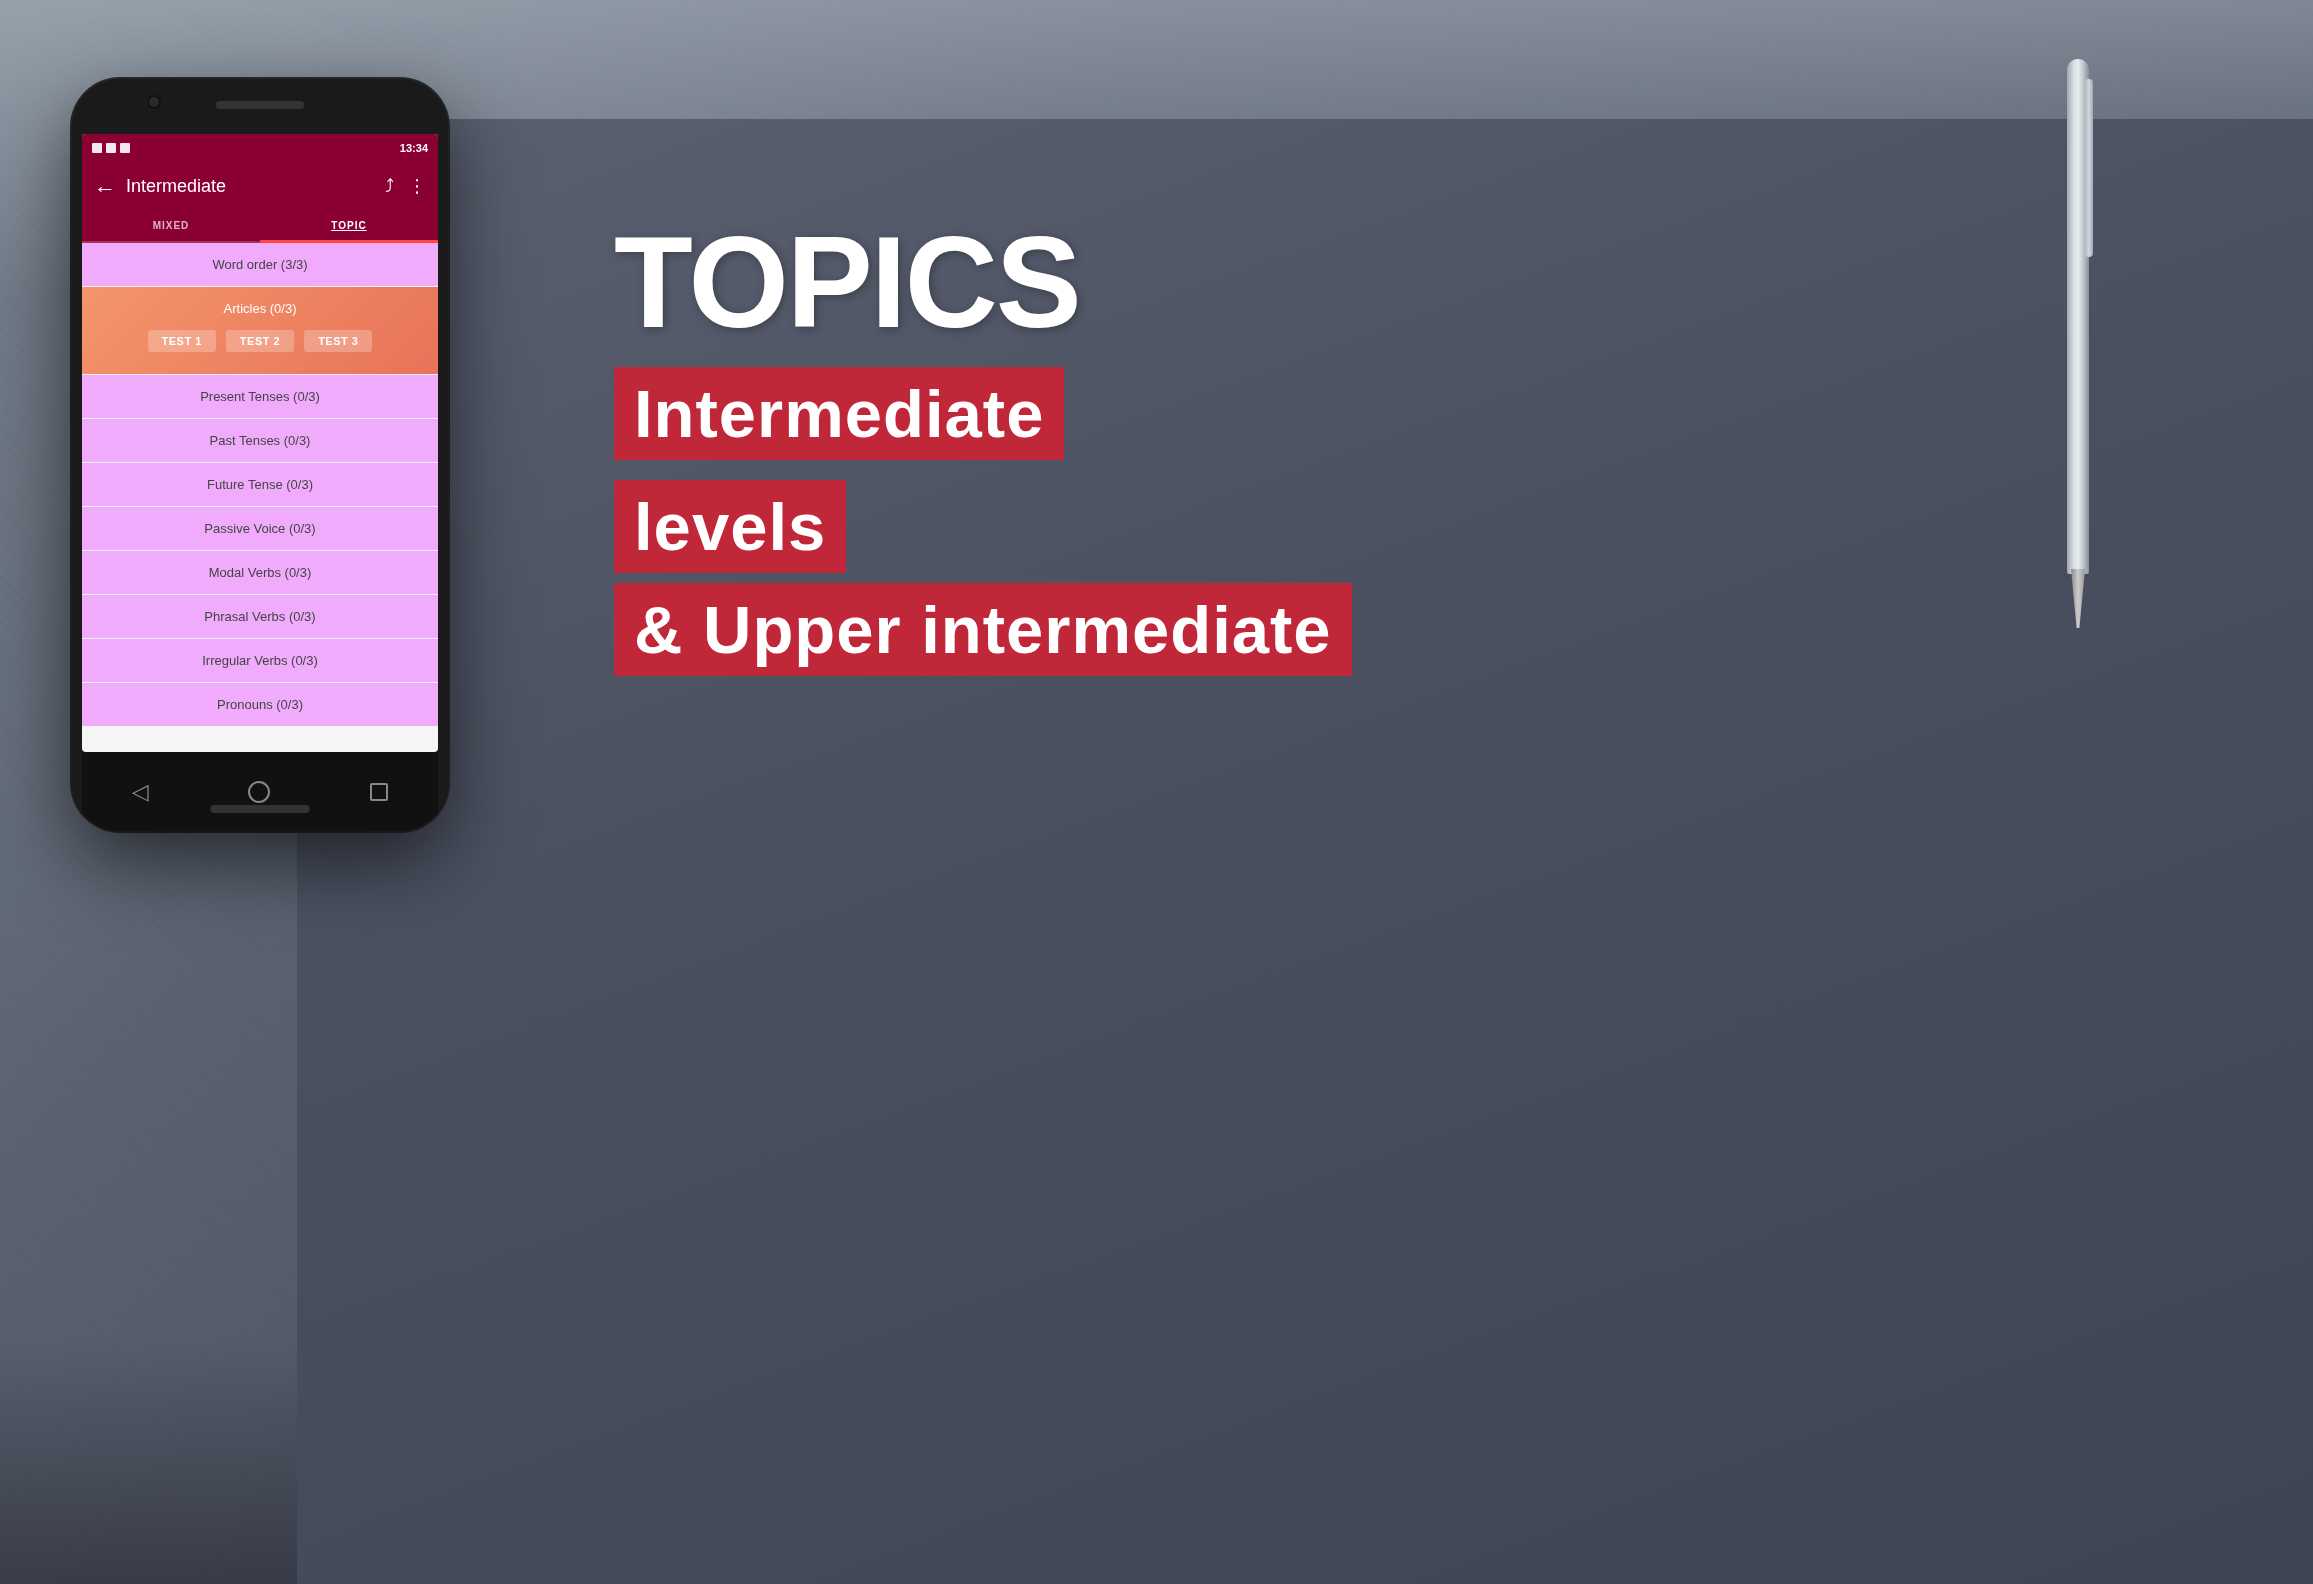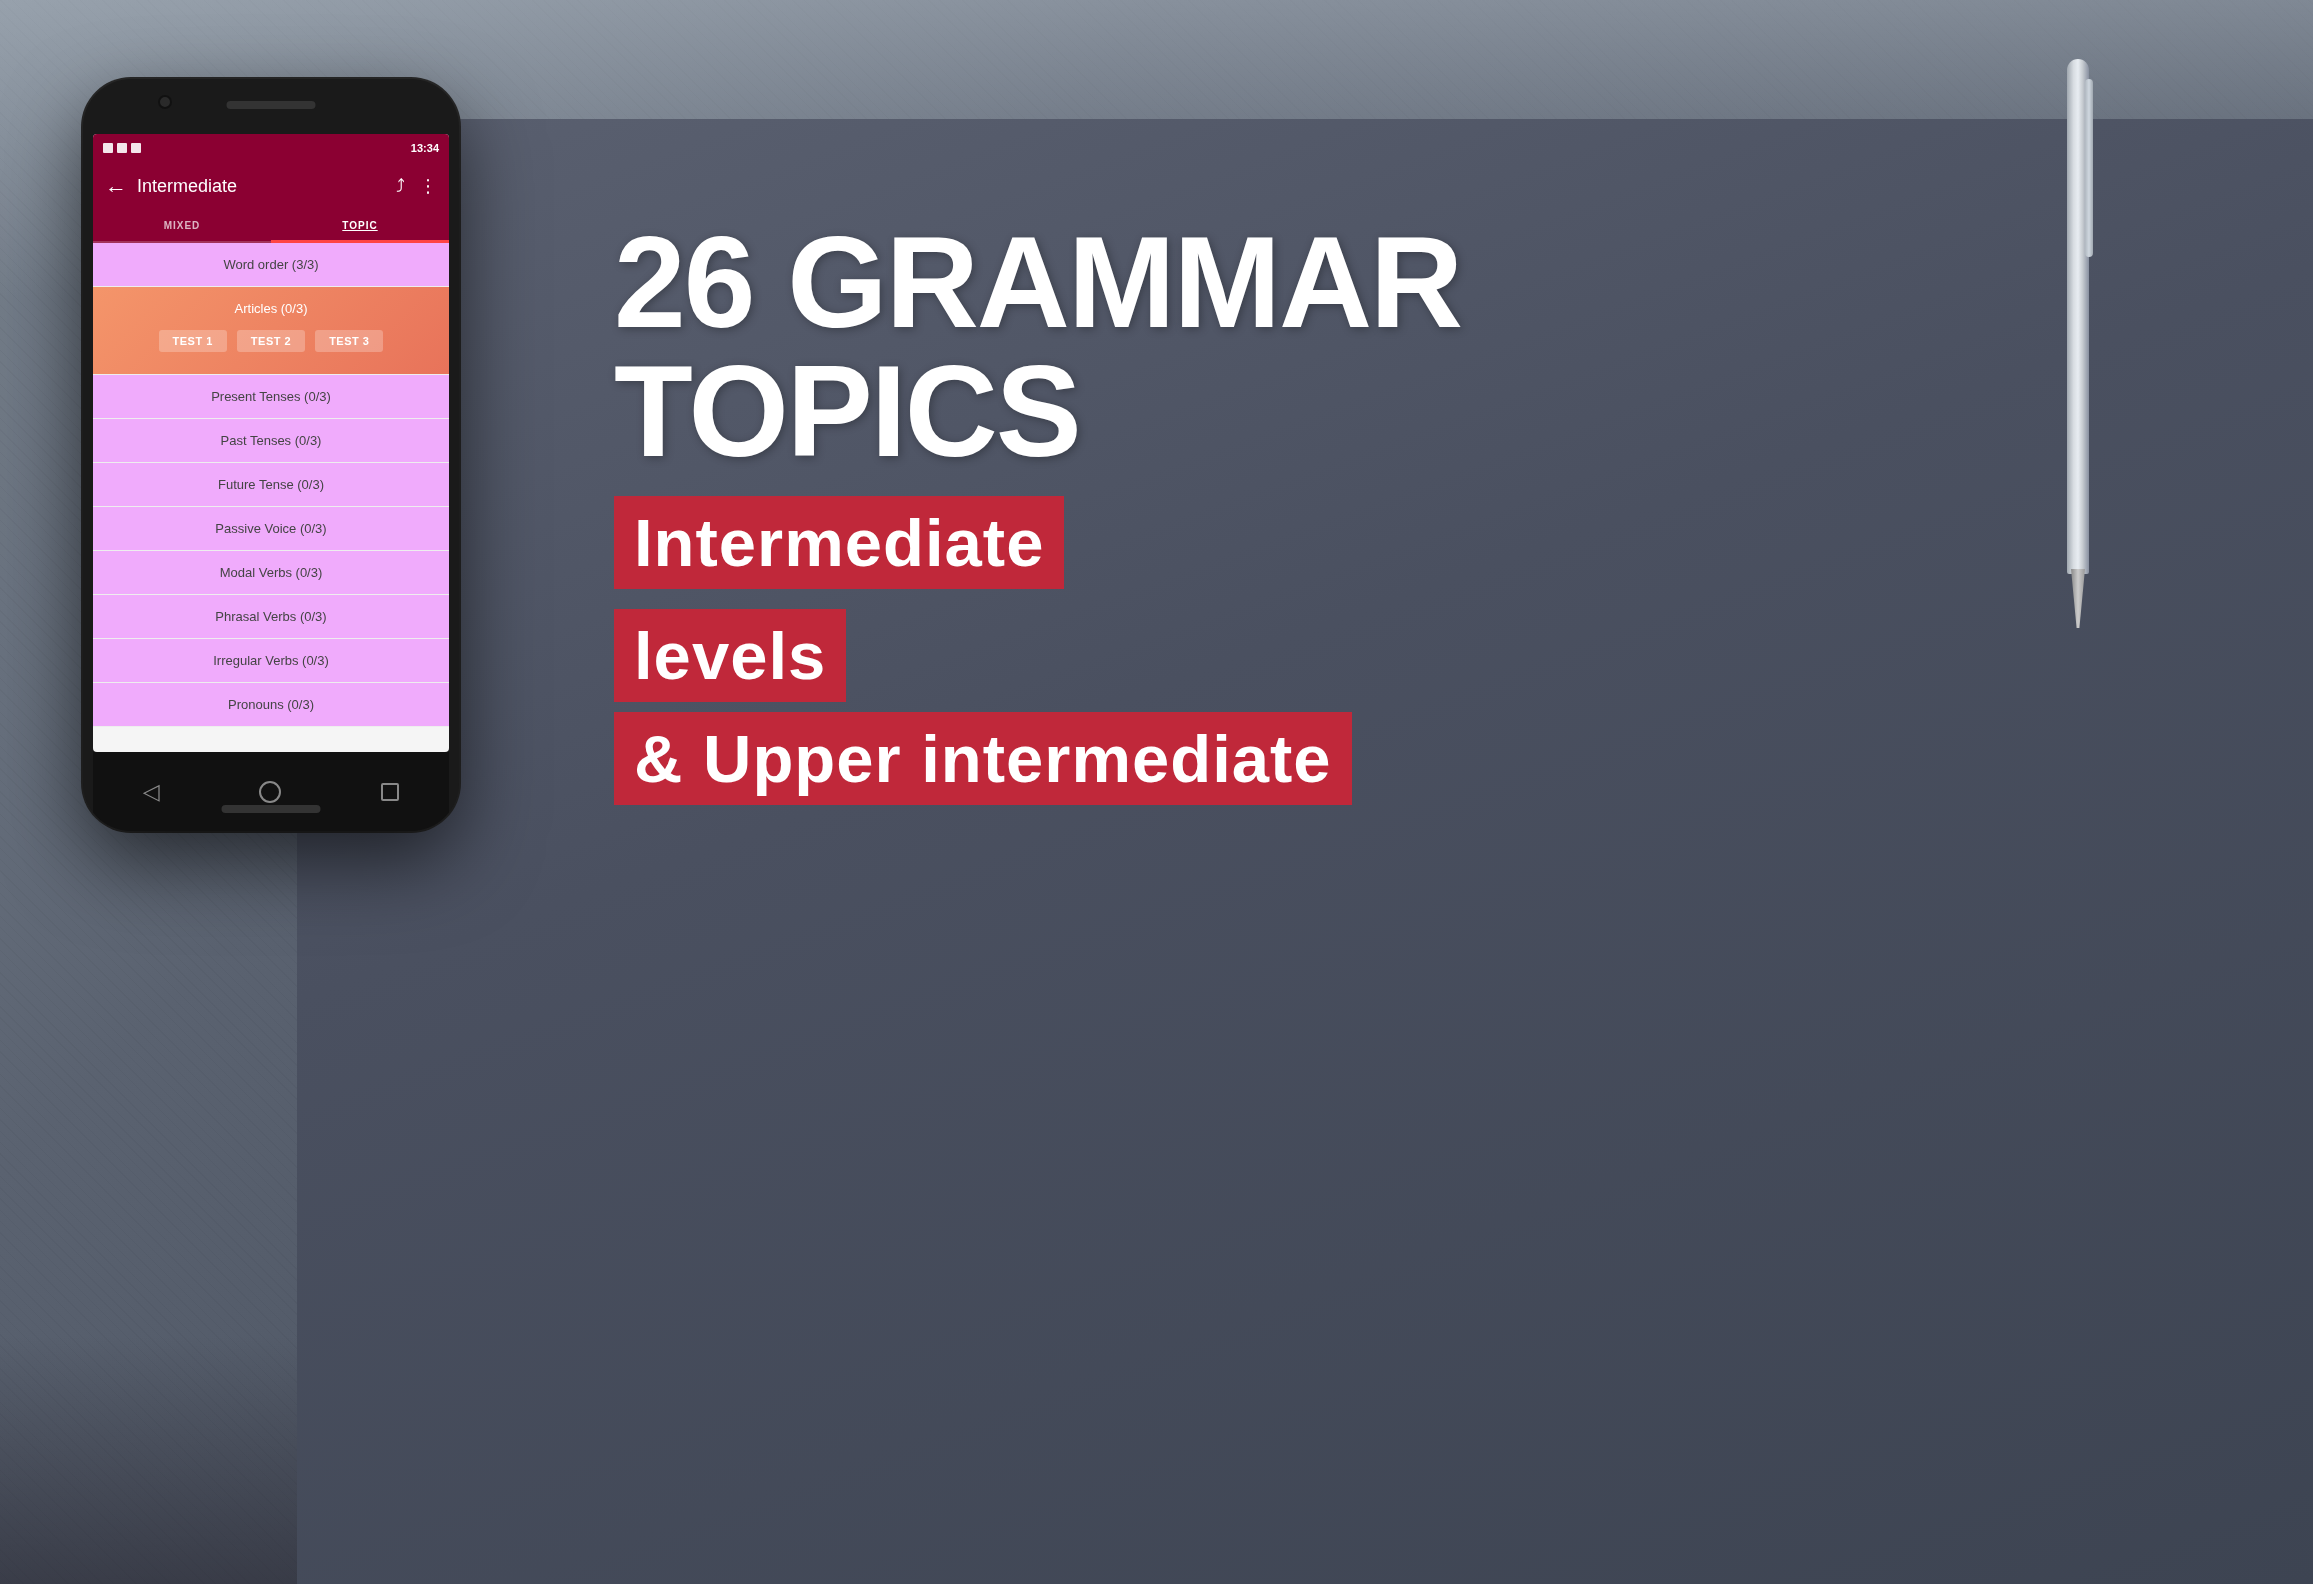--- a/index.html
+++ b/index.html
@@ -139,21 +139,21 @@
     }
 
     .levels-text {
       margin-top: 20px;
     }
 
     
     .phone-wrapper {
       position: absolute;
       top: 79px;
-      left: 83px;
+      left: 72px;
       z-index: 20;
       width: 376px;
     }
 
     .phone {
       width: 376px;
       height: 752px;
       background: #1a1a1a;
       border-radius: 48px;
       position: relative;
@@ -401,21 +401,20 @@
 
 <div class="notebook"></div>
 
 <div class="pen">
   <div class="pen-body"></div>
   <div class="pen-clip"></div>
   <div class="pen-tip"></div>
 </div>
 
 <div class="right-content">
-  <div class="grammar-title">26 GRAMMAR</div>
   <div class="grammar-title">TOPICS</div>
 
   <div class="levels-text">
     <div style="margin-bottom: 10px;">
       <span class="highlight-block">Intermediate</span>
     </div>
     <div>
       <span class="highlight-block">levels</span>
     </div>
     <div style="margin-bottom: 10px;">

